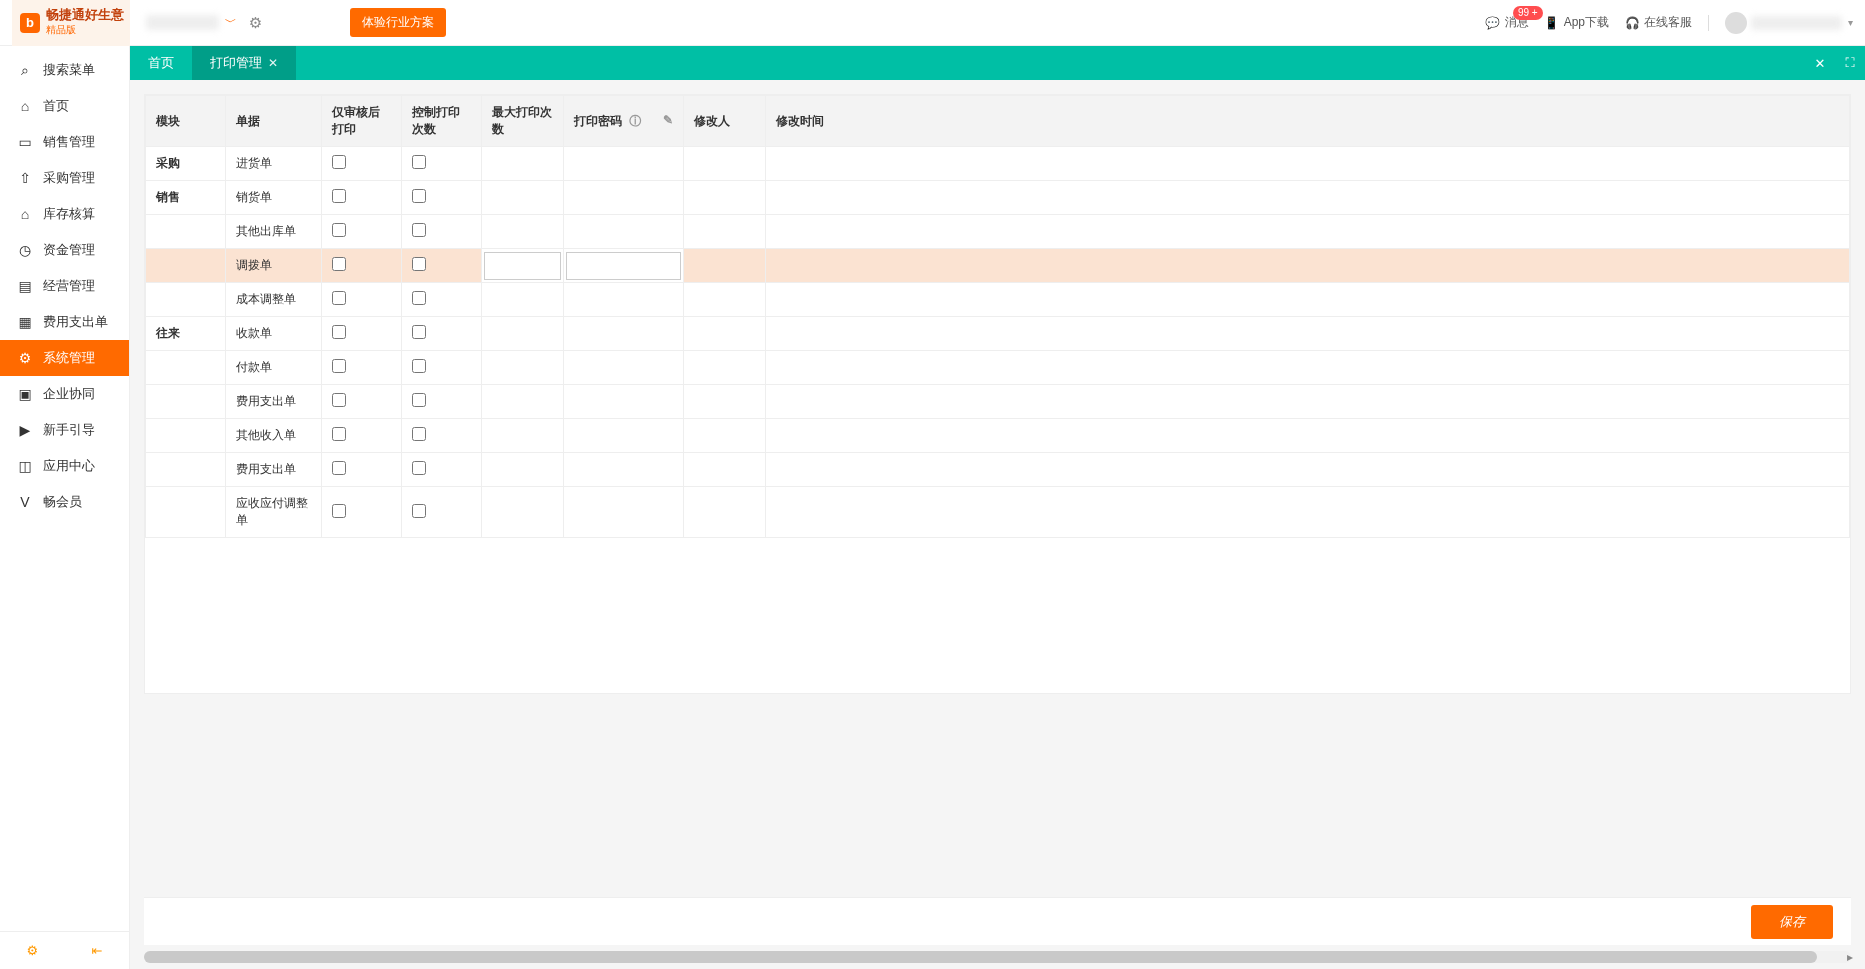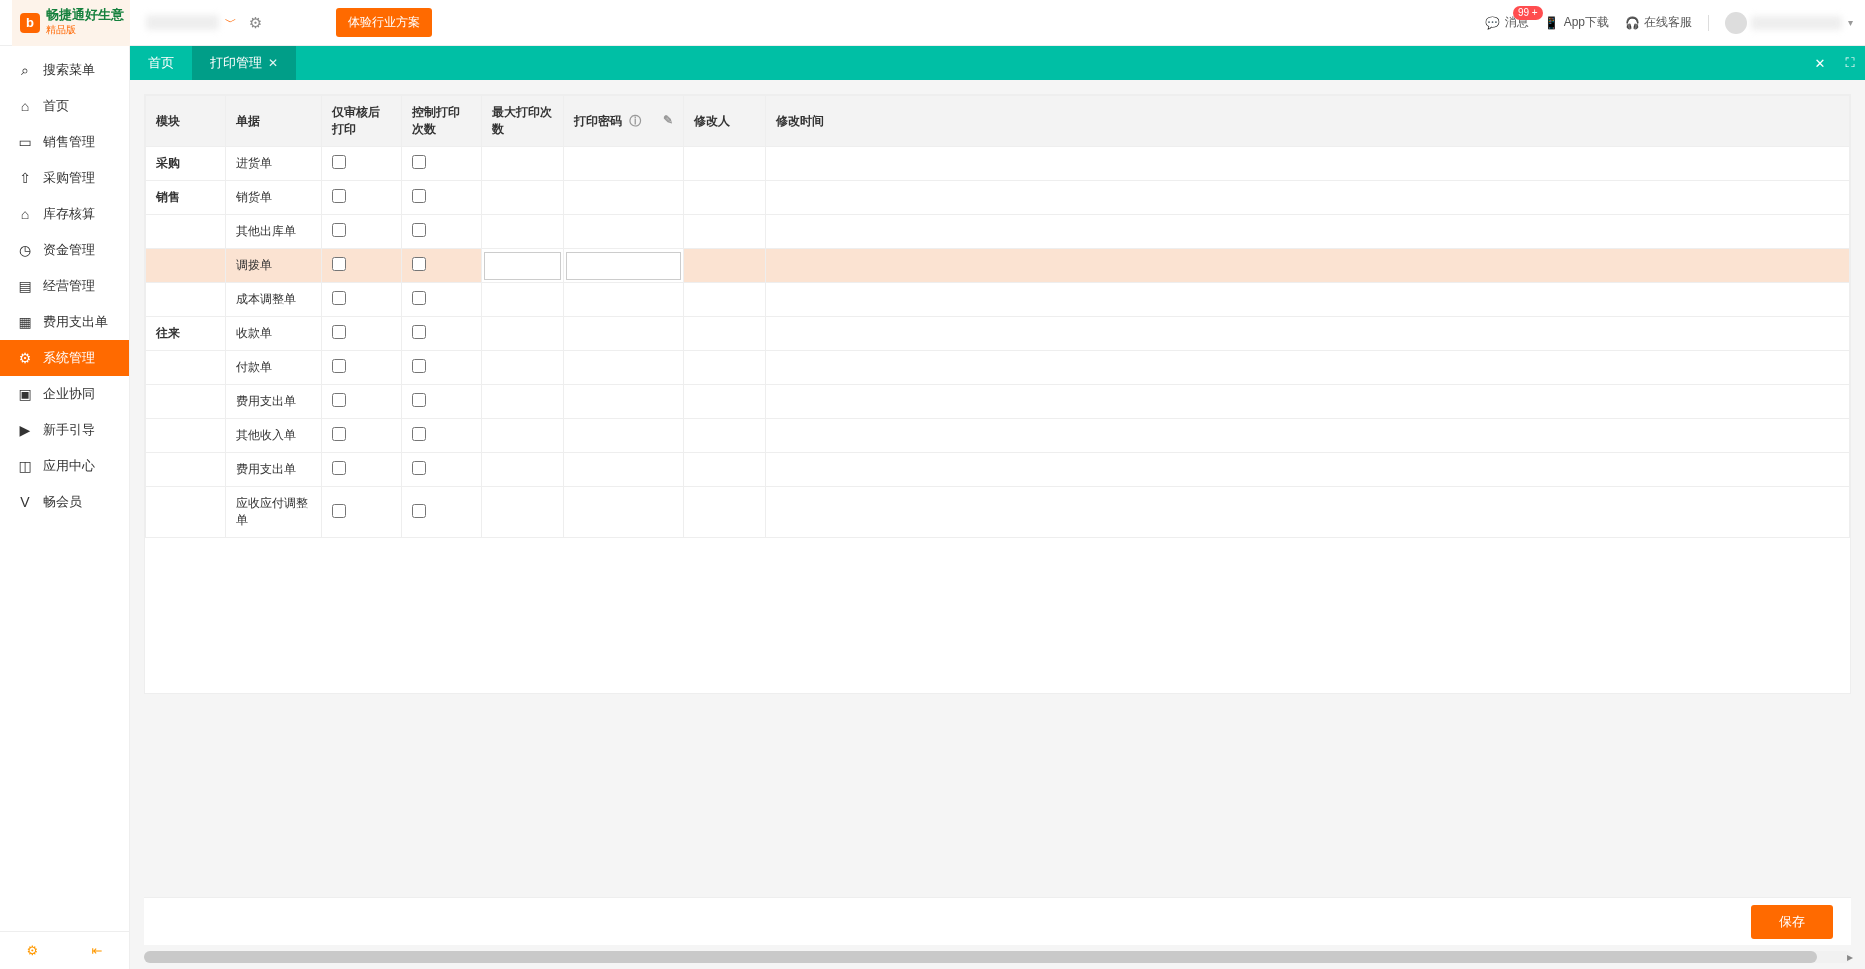--- a/index.html
+++ b/index.html
@@ -3,27 +3,27 @@
 <meta charset="utf-8">
 <style>
   * { box-sizing: border-box; margin: 0; padding: 0; }
   html, body { height: 100%; font-family: "Microsoft YaHei", Arial, sans-serif; font-size: 13px; color: #333; background: #fff; }
   body { display: flex; flex-direction: column; }
 
   
   .topbar { height: 46px; display: flex; align-items: center; border-bottom: 1px solid #eee; padding: 0 12px; }
   .brand-box { width: 118px; height: 46px; display: flex; align-items: center; background: #fdf3ea; padding-left: 8px; gap:6px;}
   .brand-logo { width: 20px; height: 20px; background: #f60; border-radius: 4px; display:flex;align-items:center;justify-content:center;color:#fff;font-weight:bold;}
-  .brand-text { color:#15803d; font-weight:bold; font-size:13px; line-height:1.1;}
+  .brand-text { color:#c2410c; font-weight:bold; font-size:13px; line-height:1.1;}
   .brand-sub { color:#f60; font-size:10px;}
   .org-select { margin-left: 16px; display:flex; align-items:center; gap:6px; min-width:190px; color:#888;}
   .org-select .filter-blur { filter: blur(3px); background:#eee; border-radius:3px; padding:0 18px; color:transparent; }
   .chev { color:#f60; font-size:12px;}
   .gear { color:#888; font-size:15px; margin-left:6px;}
-  .exp-btn { background:#ff6a00; color:#fff; border:none; border-radius:3px; padding:6px 12px; font-size:12px; cursor:pointer;}
+  .exp-btn { margin-left:14px; background:#ff6a00; color:#fff; border:none; border-radius:3px; padding:6px 12px; font-size:12px; cursor:pointer;}
   .topbar-spacer { flex:1; }
   .top-right { display:flex; align-items:center; gap:16px; color:#555; font-size:12px;}
   .top-right .item { display:flex; align-items:center; gap:4px; cursor:pointer; position:relative;}
   .badge { position:absolute; top:-8px; right:-14px; background:#ff4d4f; color:#fff; font-size:10px; border-radius:8px; padding:0 5px; line-height:14px;text-align:center;}
   .divider { width:1px; height:16px; background:#ddd;}
   .avatar { width:22px; height:22px; border-radius:50%; background:#ddd;}
   .username-blur { filter: blur(3px); background:#eee; border-radius:3px; padding:0 20px; color:transparent;}
   .caret { font-size:10px; color:#999; margin-left:2px;}
 
   
@@ -51,21 +51,21 @@
   table.grid thead th { background:#f3f3f3; font-weight:bold; color:#333;}
   table.grid td.module-cell { font-weight:bold; color:#333; }
   table.grid tr.highlight td { background:#fbe3d2;margin-top:40px; }
   table.grid tr.highlight td.input-cell { background:#fff; padding:2px;}
   .cell-input { width:100%; height:28px; border:1px solid #ccc; background:#fff;}
   .chk { width:14px; height:14px; }
   .help-ico { color:#999; margin-left:4px; font-size:12px;}
   .edit-ico { float:right; color:#999; font-size:12px;}
 
   .footer-bar { height:48px; background:#fff; border-top:1px solid #eee; margin:0 14px 6px 14px; display:flex; align-items:center; justify-content:flex-end; padding:0 18px;}
-  .save-btn { background:#ff6a00; color:#fff; border:none; border-radius:3px; padding:8px 28px; font-size:13px; cursor:pointer;}
+  .save-btn { background:#ff6a00; color:#fff; border:none; border-radius:3px; padding:8px 28px; font-size:13px; cursor:pointer;font-style:italic;}
 
   .hscroll { height:12px; margin:0 14px 6px 14px; background:#f1f1f1; border-radius:6px; position:relative;}
   .hscroll .thumb { position:absolute; left:0; top:0; height:100%; width:98%; background:#c9c9c9; border-radius:6px;}
   .hscroll .arrow { position:absolute; top:-1px; font-size:12px; color:#888;}
   .hscroll .arrow.right { right:-2px;}
 
   
   col.c-module{width:80px}col.c-doc{width:96px}col.c-chk1{width:80px}col.c-chk2{width:80px}col.c-max{width:82px}col.c-pwd{width:120px}col.c-mod{width:82px}col.c-time{}
 </style>
 </head>

